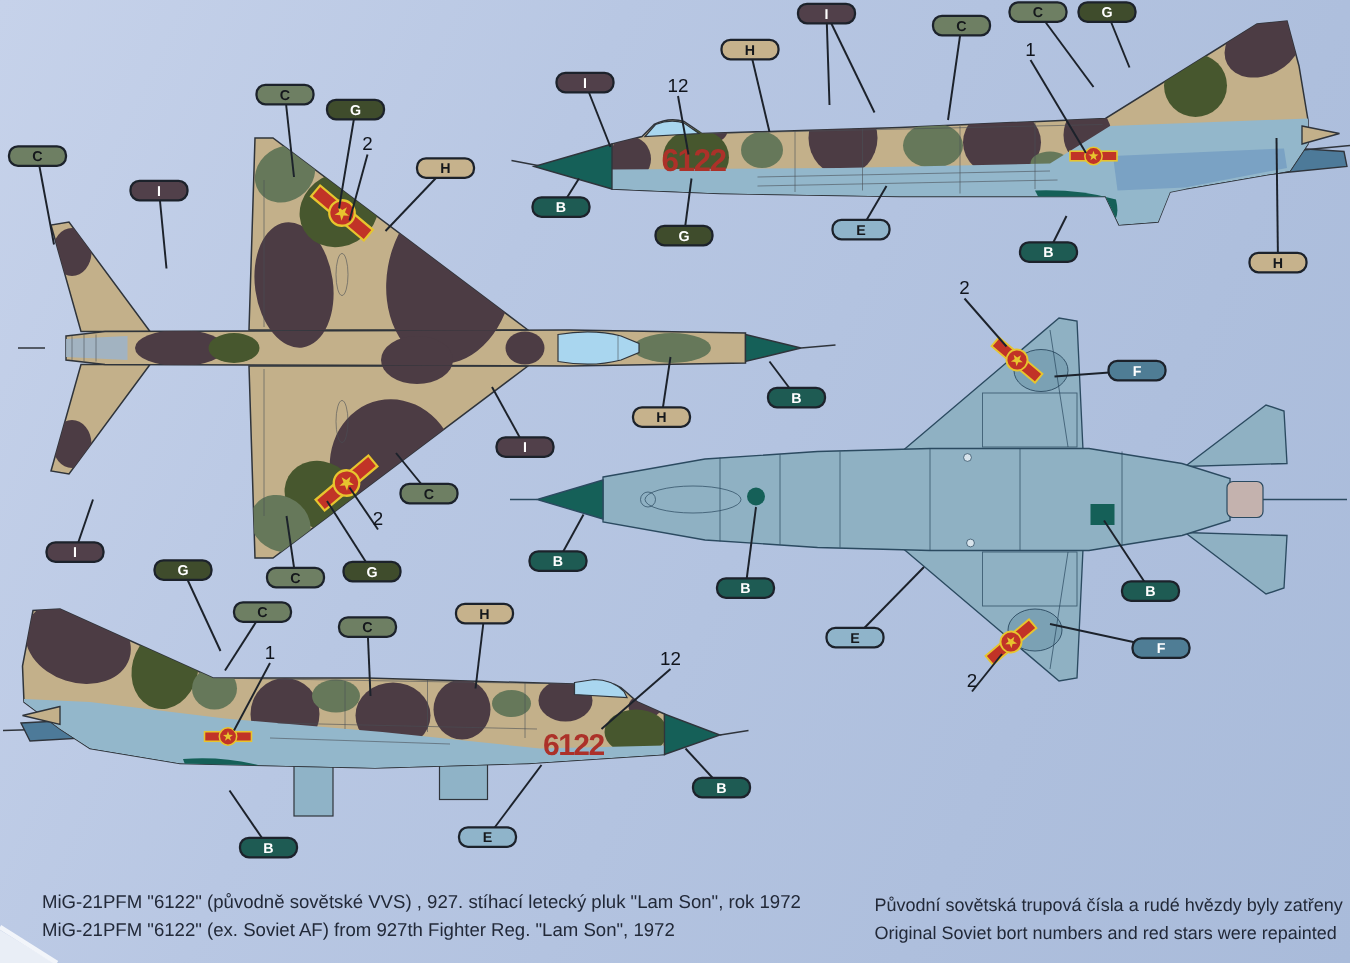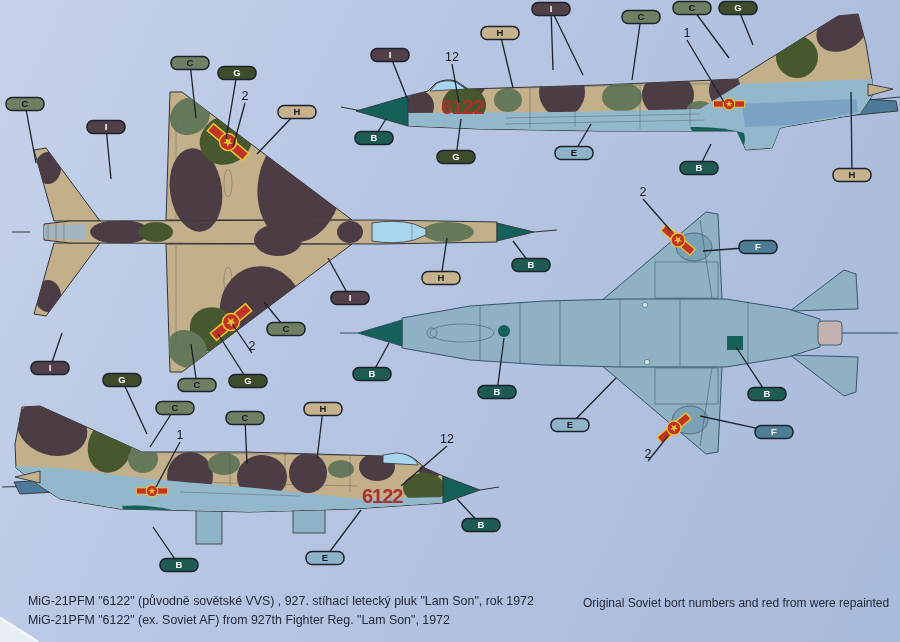--- a/index.html
+++ b/index.html
@@ -383,15 +383,16 @@
 
   <path d="M0,620 L36,642 L0,642 Z" fill="#e9eef6"></path>
   <line x1="0" y1="618" x2="38" y2="642" stroke="#f2f5fa" stroke-width="3"></line>
 </svg>
 
 <div class="caption" style="left:28px;top:592px">
   <div>MiG-21PFM "6122" (původně sovětské VVS) ,  927. stíhací letecký pluk "Lam Son", rok 1972</div>
   <div>MiG-21PFM "6122" (ex.  Soviet AF) from 927th Fighter Reg. "Lam Son", 1972</div>
 </div>
 <div class="caption caption-right" style="left:583px;top:594px">
-  <div>Original Soviet bort numbers and red from were repainted</div>
+  <div>Původní  sovětská  trupová čísla a rudé hvězdy byly zatřeny</div>
+  <div>Original Soviet bort numbers and red stars were repainted</div>
 </div>
 </div>
 
 </body></html>

